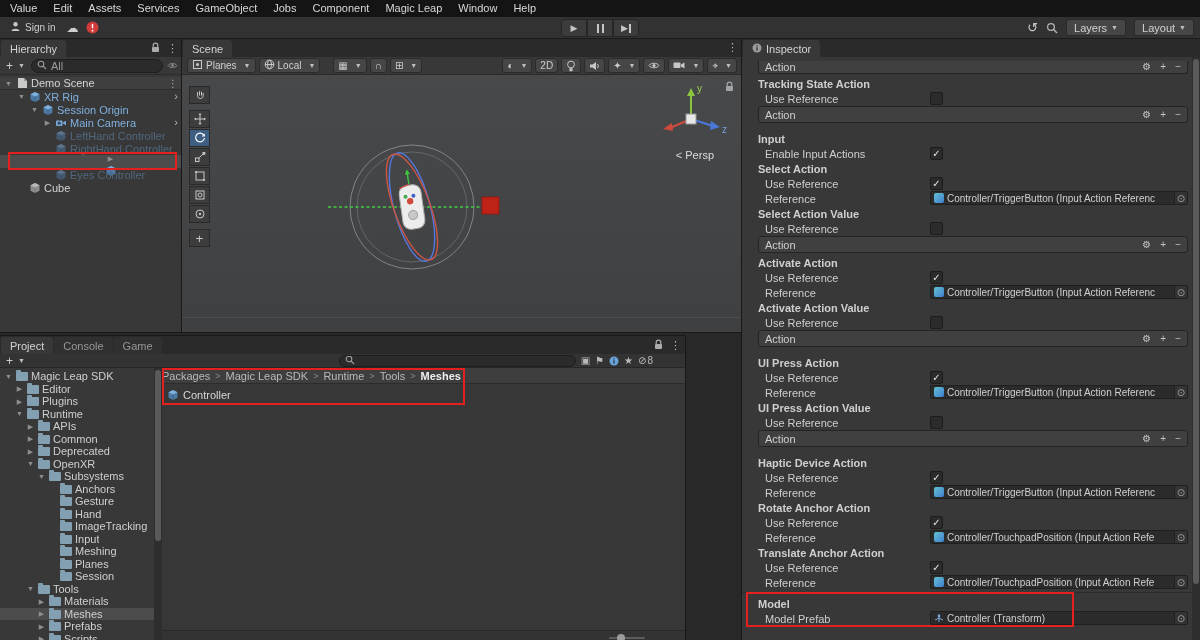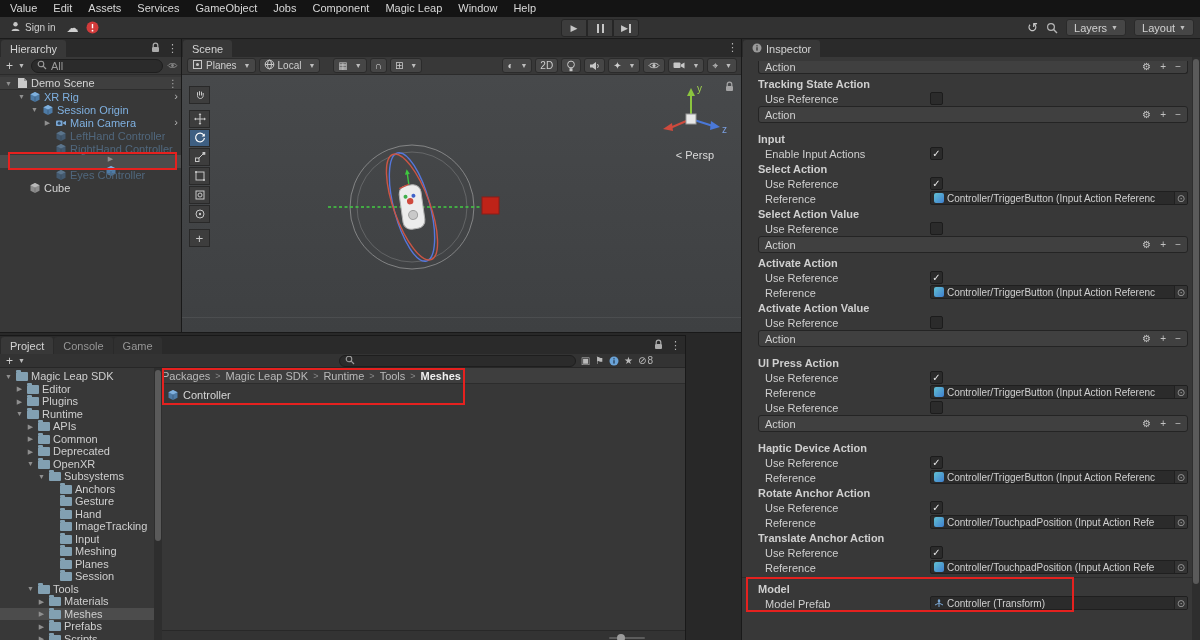--- a/index.html
+++ b/index.html
@@ -795,20 +795,23 @@
         <span class="cb">✓</span>
       </div>
       <div class="irow sub">
         <span class="ilabel">Reference</span>
         <div class="objf">
           <span class="icon-ar"></span>
           <span class="obj-text">Controller/TriggerButton (Input Action Referenc</span>
           <span class="obj-picker">⊙</span>
         </div>
       </div>
+      <div class="irow">
+        <span class="ilabel ihead">UI Press Action Value</span>
+      </div>
       <div class="irow sub">
         <span class="ilabel">Use Reference</span>
         <span class="cb"></span>
       </div>
       <div class="abox-wrap">
         <div class="abox">
           <span class="abox-label">Action</span>
           <button class="abox-ic">⚙</button>
           <button class="abox-ic">+</button>
           <button class="abox-ic">−</button>

